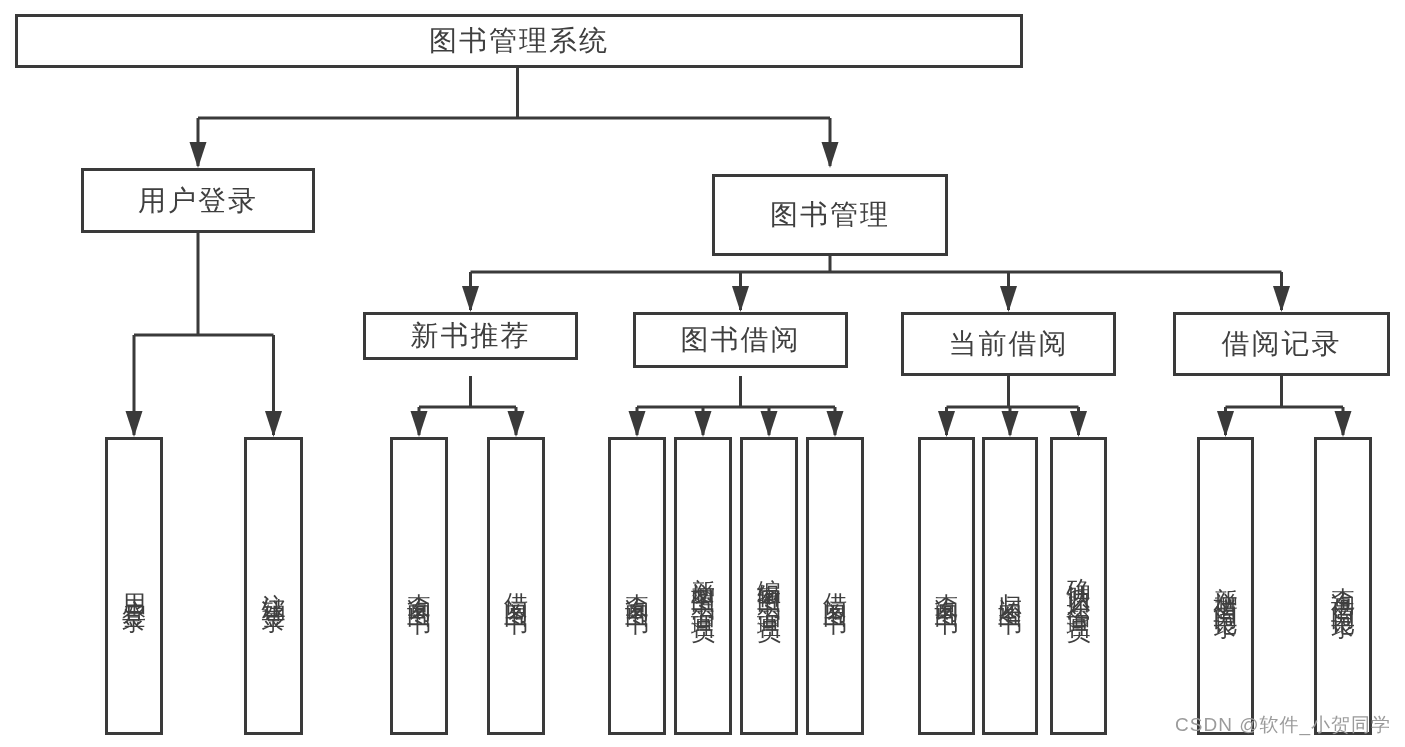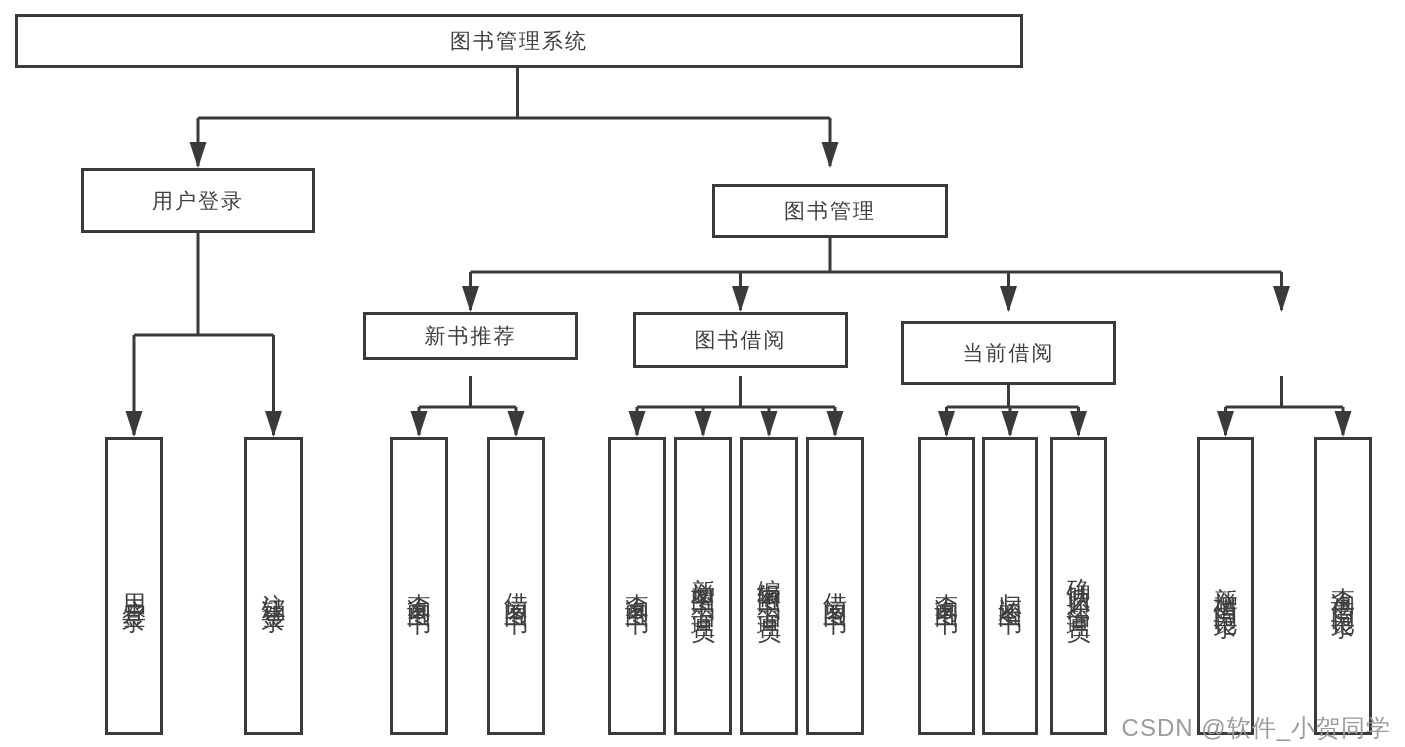--- a/index.html
+++ b/index.html
@@ -35,40 +35,40 @@
     position: absolute;
     box-sizing: border-box;
     border: 3px solid #3a3a3a;
     background: #ffffff;
     display: flex;
     align-items: center;
     justify-content: center;
     color: #3f3f3f;
   }
   .node.h span {
-    font-size: 21px;
+    font-size: 28px;
     letter-spacing: 2px;
     white-space: nowrap;
     text-align: center;
   }
   .node.v {
     border-width: 3px;
   }
   .node.v span {
     writing-mode: vertical-rl;
     text-orientation: mixed;
     font-size: 24px;
     line-height: 1;
     letter-spacing: 6px;
   }
   .watermark {
     position: absolute;
     right: 14px;
     top: 712px;
-    font-size: 24px;
+    font-size: 19px;
     color: #9b9b9b;
     letter-spacing: 1px;
     white-space: nowrap;
     z-index: 5;
   }
 </style>
 </head>
 <body>
 
 <div class="canvas">
@@ -112,32 +112,35 @@
     <polygon points="1334.5,411 1351.5,411 1343,437"></polygon>
   </svg>
 
   <div class="node h" style="left:15px;top:14px;width:1008px;height:54px">
     <span>图书管理系统</span>
   </div>
 
   <div class="node h" style="left:81px;top:168px;width:234px;height:65px">
     <span>用户登录</span>
   </div>
-  <div class="node h" style="left:712px;top:184px;width:236px;height:54px">
+  <div class="node h" style="left:712px;top:174px;width:236px;height:82px">
     <span>图书管理</span>
   </div>
 
   <div class="node h" style="left:363px;top:312px;width:215px;height:48px">
     <span>新书推荐</span>
   </div>
   <div class="node h" style="left:633px;top:312px;width:215px;height:56px">
     <span>图书借阅</span>
   </div>
-  <div class="node h" style="left:901px;top:321px;width:215px;height:64px">
+  <div class="node h" style="left:901px;top:312px;width:215px;height:64px">
     <span>当前借阅</span>
+  </div>
+  <div class="node h" style="left:1173px;top:312px;width:217px;height:64px">
+    <span>借阅记录</span>
   </div>
 
   <div class="node v" style="left:105px;top:437px;width:58px;height:298px">
     <span>用户登录</span>
   </div>
   <div class="node v" style="left:244px;top:437px;width:59px;height:298px">
     <span>注销登录</span>
   </div>
 
   <div class="node v" style="left:390px;top:437px;width:58px;height:298px">

